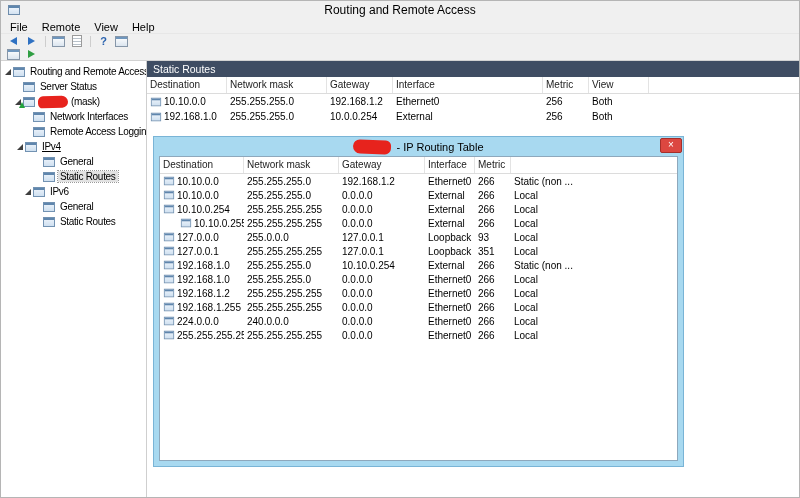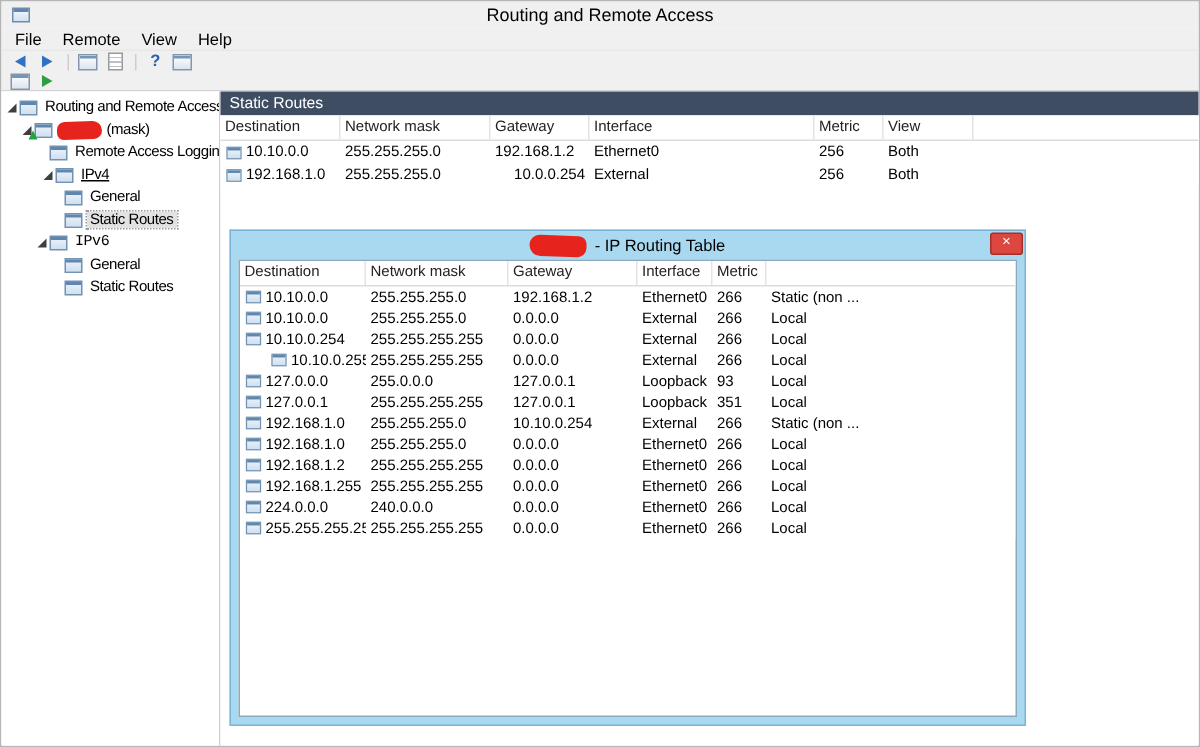--- a/index.html
+++ b/index.html
@@ -58,21 +58,21 @@
   .rheader { height:16px; background:#3f4d63; color:#fff; font-size:10.5px; line-height:16px; padding-left:6px; }
   .listview { font-size:10px; background:#fff; }
   .cols { display:flex; height:17px; border-bottom:1px solid #dcdcdc; background:#fff; }
   .col { border-right:1px solid #e3e3e3; padding:2px 3px 0 3px; color:#222; flex:0 0 auto;
          overflow:hidden; white-space:nowrap; cursor:default; }
   .trow { display:flex; height:15px; align-items:center; }
   .cell { display:flex; align-items:center; padding:0 3px; overflow:hidden; white-space:nowrap; flex:0 0 auto; }
   .row-ico { transform:scale(0.85); margin-right:2px; }
 
   
-  .dialog { position:absolute; left:152px; top:152px; width:531px; height:331px;
+  .dialog { position:absolute; left:152px; top:135px; width:531px; height:331px;
             background:#a8d9f0; border:1px solid #79b4d6; }
   .dlg-titlebar { height:19px; position:relative; display:flex; align-items:center; justify-content:center; font-size:11px; }
   .dlg-close { position:absolute; right:1px; top:1px; width:22px; height:15px; background:#dc4740;
                border:1px solid #a52f2a; border-radius:2px; color:#fff; font-size:10px; line-height:12px;
                text-align:center; cursor:default; }
   .dlg-client { position:absolute; left:5px; right:5px; top:19px; bottom:5px; background:#fff;
                 border:1px solid #8ea8bc; overflow:hidden; }
   .dlg-client .trow { height:14px; }
 </style>
 </head>
@@ -108,48 +108,58 @@
     </div>
 
   <div class="content">
     <div class="tree">
         <div class="tree-row" style="padding-left: 3px;">
           <span class="tree-arrow expanded"></span>
           <span class="mini-icon"></span>
           <span class="tree-label">Routing and Remote Access</span>
         </div>
         <div class="tree-row" style="padding-left: 13px;">
+          <span class="tree-arrow"></span>
+          <span class="mini-icon"></span>
+          <span class="tree-label">Server Status</span>
+        </div>
+        <div class="tree-row" style="padding-left: 13px;">
           <span class="tree-arrow expanded"></span>
           <span class="mini-icon">
             <span class="green-up"></span>
           </span>
           <span class="redaction tree-blob"></span>
           <span class="tree-label">(mask)</span>
         </div>
         <div class="tree-row" style="padding-left: 23px;">
           <span class="tree-arrow"></span>
           <span class="mini-icon"></span>
+          <span class="tree-label">Network Interfaces</span>
+        </div>
+        <div class="tree-row" style="padding-left: 23px;">
+          <span class="tree-arrow"></span>
+          <span class="mini-icon"></span>
           <span class="tree-label">Remote Access Logging</span>
         </div>
-        <div class="tree-row" style="padding-left: 27px; text-decoration: underline;">
+        <div class="tree-row" style="padding-left: 15px; text-decoration: underline;">
           <span class="tree-arrow expanded"></span>
           <span class="mini-icon"></span>
           <span class="tree-label">IPv4</span>
         </div>
         <div class="tree-row" style="padding-left: 33px;">
           <span class="tree-arrow"></span>
           <span class="mini-icon"></span>
           <span class="tree-label">General</span>
         </div>
         <div class="tree-row selected" style="padding-left: 33px;">
           <span class="tree-arrow"></span>
           <span class="mini-icon"></span>
           <span class="tree-label">Static Routes</span>
         </div>
-        <div class="tree-row" style="padding-left: 23px; font-family: Liberation Mono, monospace;">
+        <div class="tree-row" style="padding-left: 23px;">
           <span class="tree-arrow expanded"></span>
           <span class="mini-icon"></span>
           <span class="tree-label">IPv6</span>
         </div>
         <div class="tree-row" style="padding-left: 33px;">
           <span class="tree-arrow"></span>
           <span class="mini-icon"></span>
           <span class="tree-label">General</span>
         </div>
         <div class="tree-row" style="padding-left: 33px;">
@@ -193,21 +203,21 @@
               </span>
             </div>
             <div class="trow">
               <span class="cell" style="width: 80px;">
                 <span class="mini-icon row-ico"></span>
                 <span class="cell-text">192.168.1.0</span>
               </span>
               <span class="cell" style="width: 100px;">
                 <span class="cell-text">255.255.255.0</span>
               </span>
-              <span class="cell" style="width: 66px; justify-content: flex-end;">
+              <span class="cell" style="width: 66px;">
                 <span class="cell-text">10.0.0.254</span>
               </span>
               <span class="cell" style="width: 150px;">
                 <span class="cell-text">External</span>
               </span>
               <span class="cell" style="width: 46px;">
                 <span class="cell-text">256</span>
               </span>
               <span class="cell" style="width: 60px;">
                 <span class="cell-text">Both</span>

